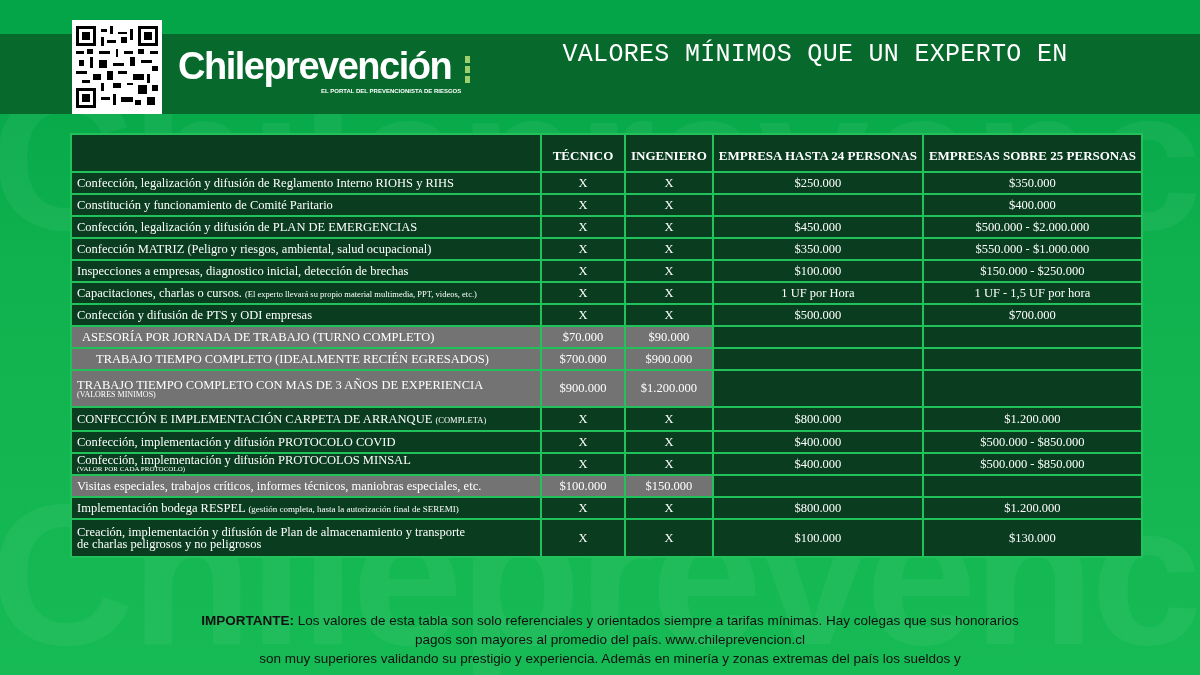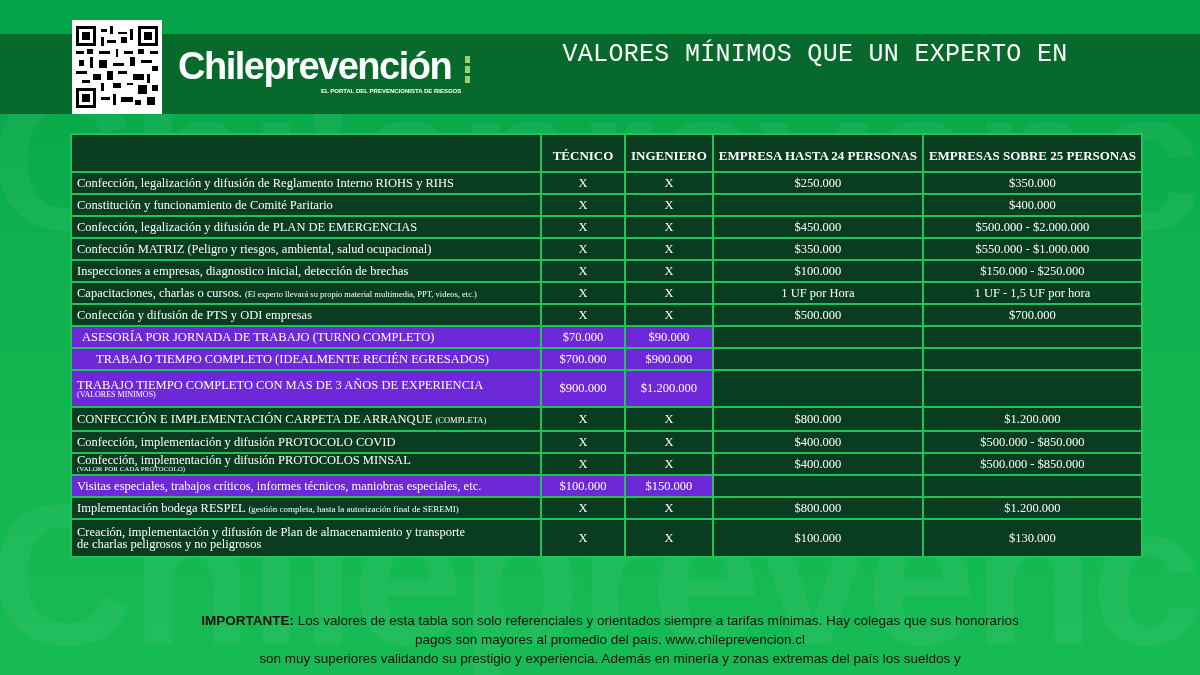--- a/index.html
+++ b/index.html
@@ -19,21 +19,21 @@
   .logo .tag{font-size:6px;font-weight:bold;position:absolute;left:143px;top:42px;white-space:nowrap;}
   .logo .dots{position:absolute;left:287px;top:10px;width:5px;}
   .logo .dots i{display:block;width:5px;height:7px;margin-bottom:3px;background:#9ccf6e;}
   .title{position:absolute;left:495px;top:38px;width:640px;text-align:center;color:#fff;
     font-family:Liberation Mono, monospace;font-size:25px;line-height:33px;font-weight:300;letter-spacing:0.3px;}
   .tbl{position:absolute;left:70px;top:133px;border-collapse:collapse;}
   .tbl td{border:2px solid #22c25a;height:20px;color:#fff;font-size:12.5px;padding:0 5px;
     background:#0a3d1f;text-align:center;white-space:nowrap;}
   .tbl td.desc{text-align:left;}
   .tbl tr.hdr td{height:30px;font-weight:bold;font-size:13px;padding-top:6px;}
-  .tbl td.olive{background:#6d28d9;}
+  .tbl td.olive{background:#737373;}
   .tbl td.tall{height:33px;}
   .small{font-size:8.5px;}
   .sub{display:block;font-size:8px;line-height:8px;}
   .sub.right{}
   .footer{position:absolute;left:100px;top:611px;width:1020px;text-align:center;
     font-family:"Liberation Sans",sans-serif;font-size:13.5px;line-height:19px;color:#111;}
   .footer b{font-weight:bold;}
 </style>
 </head>
 <body>

